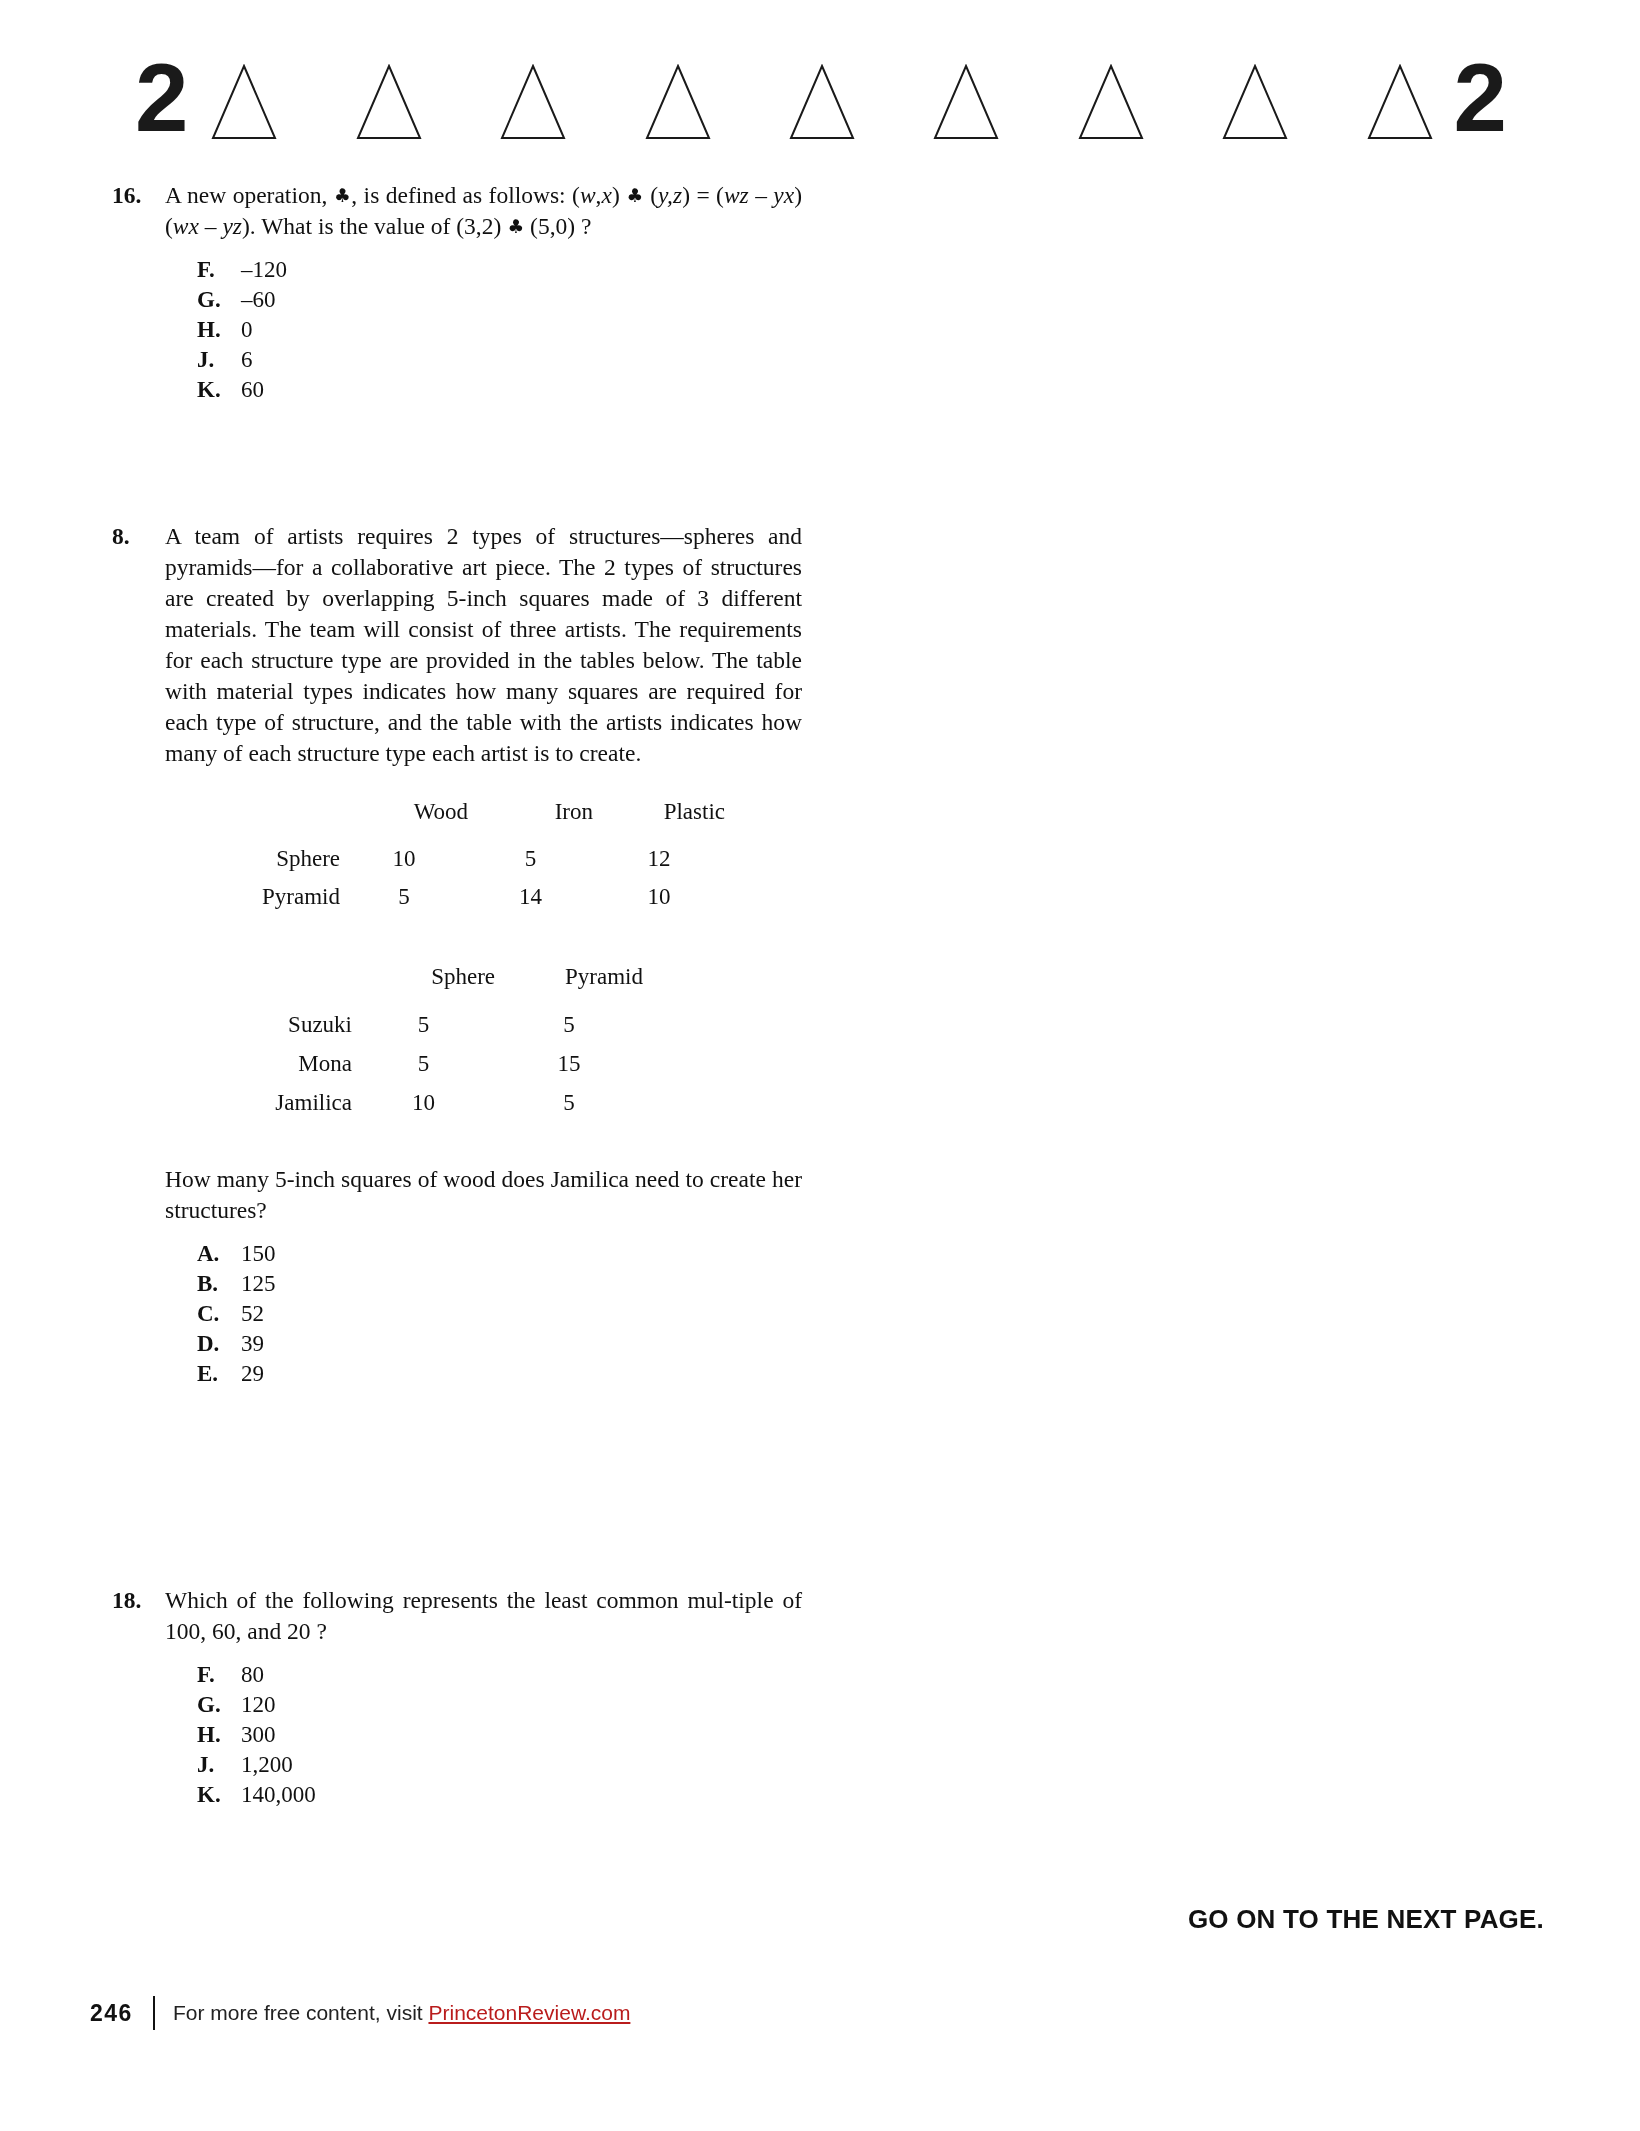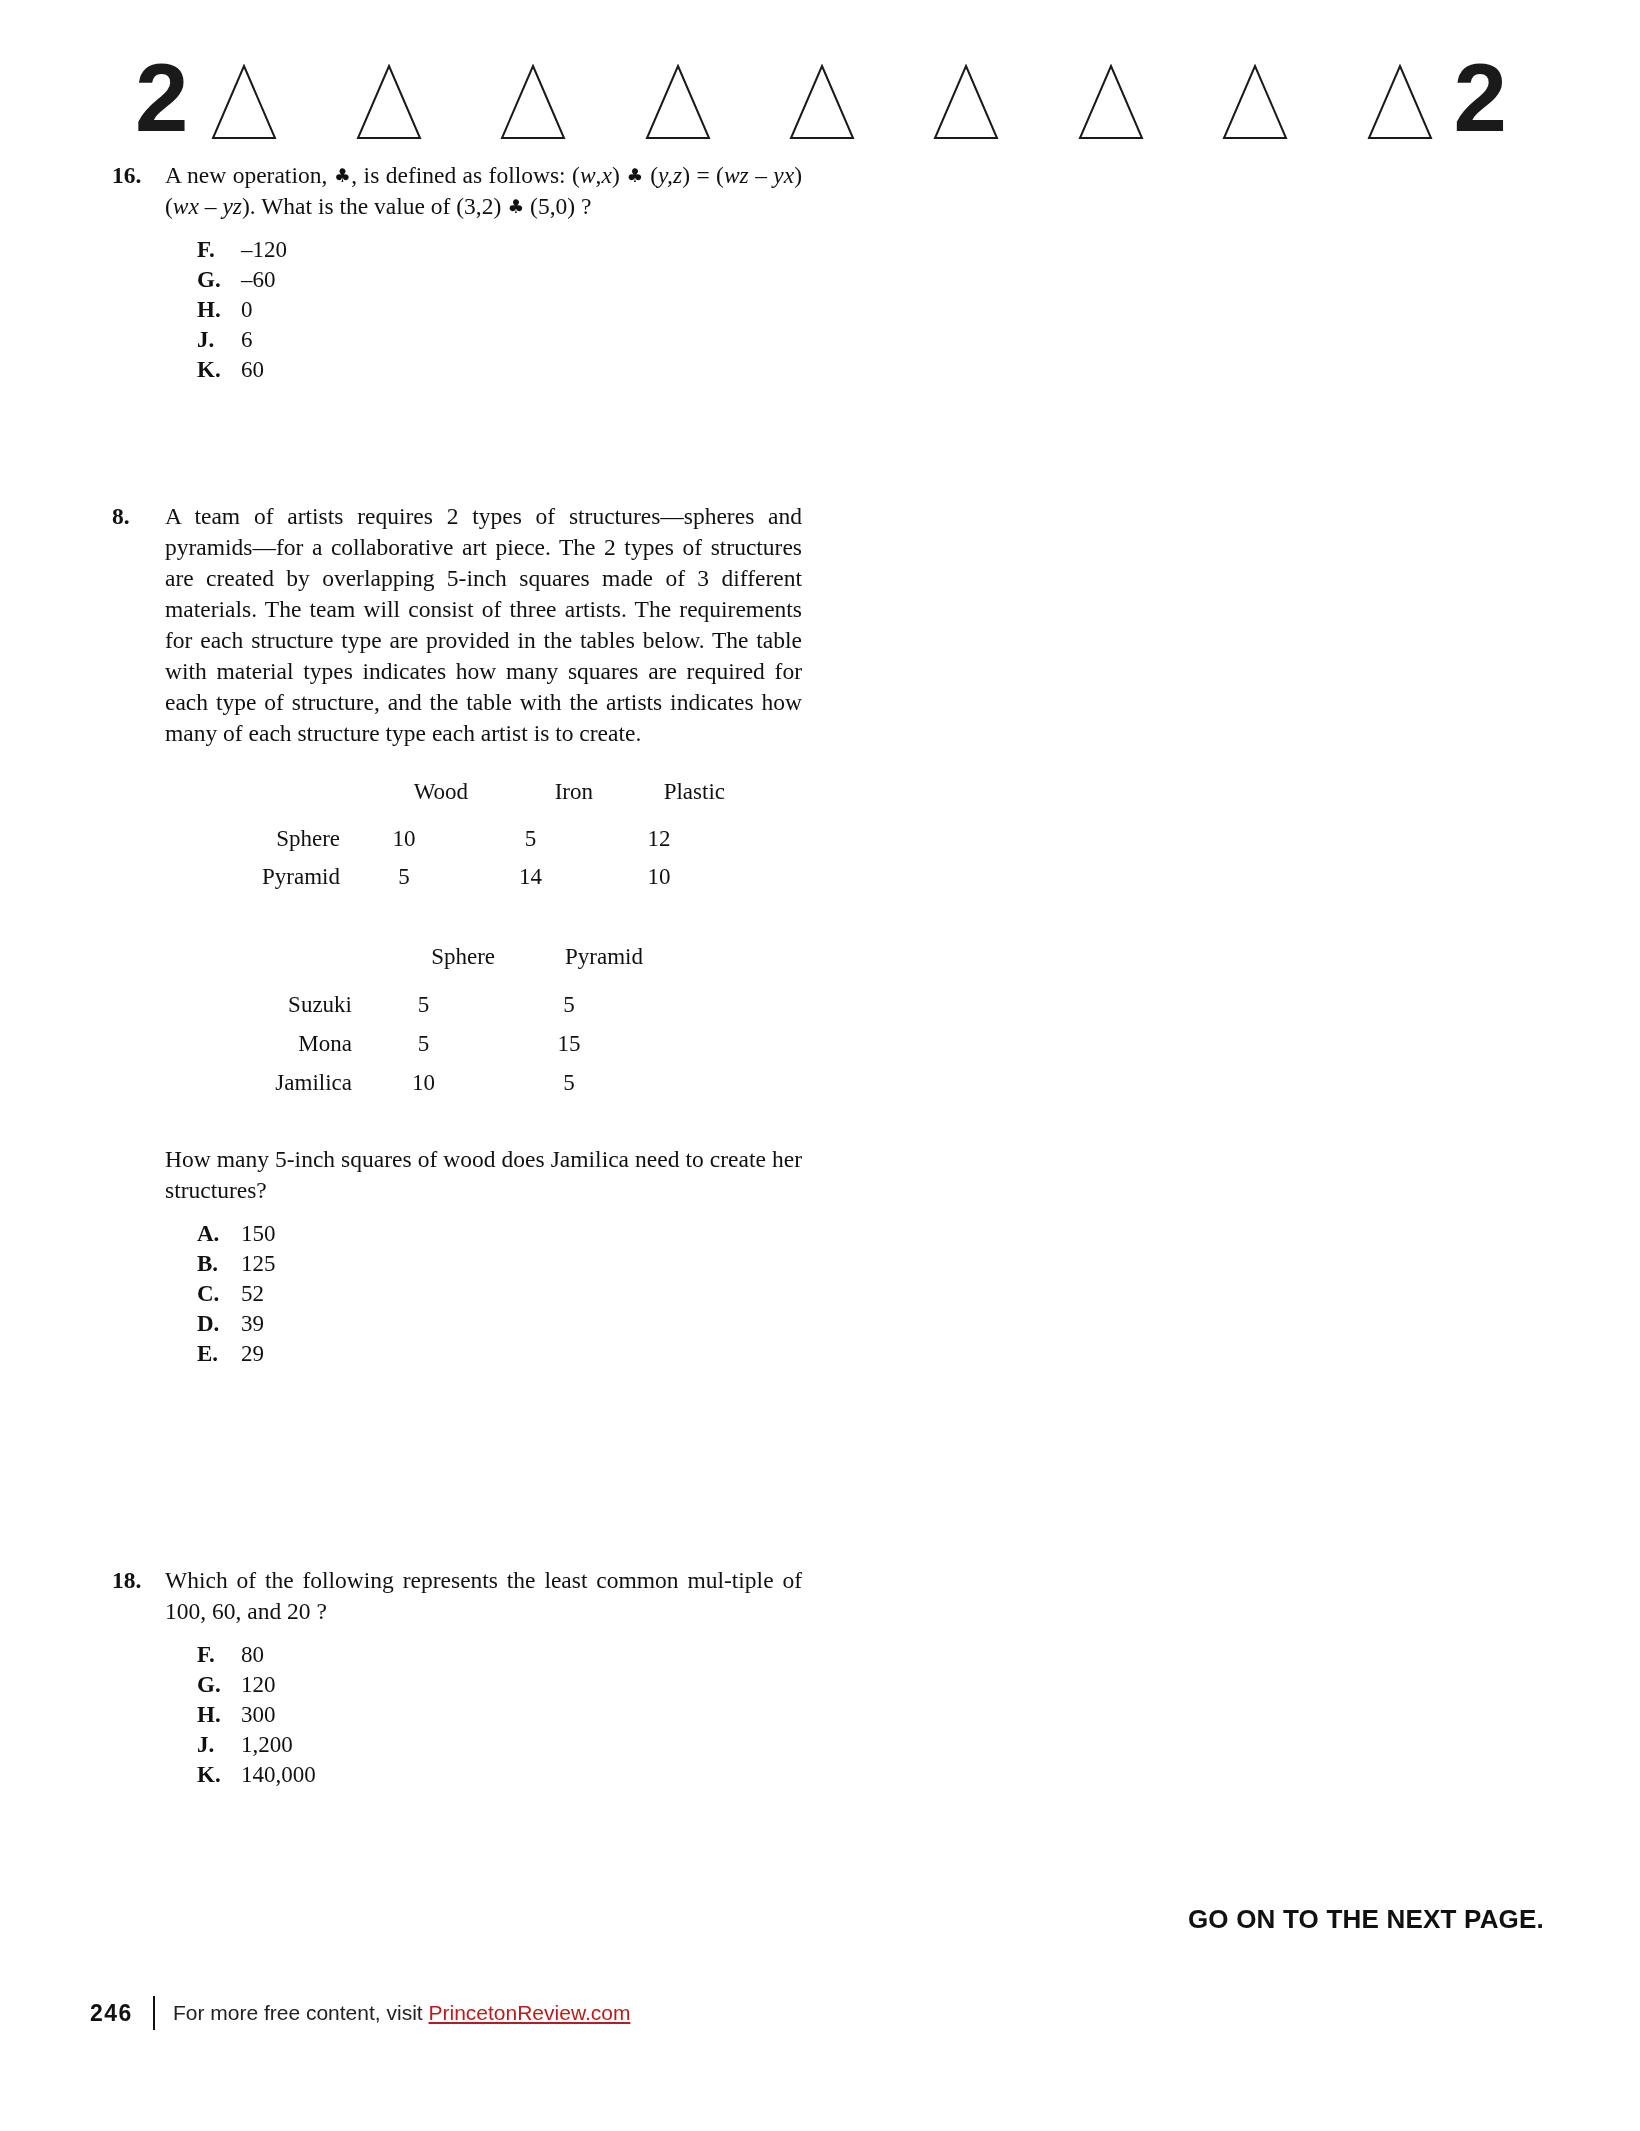--- a/index.html
+++ b/index.html
@@ -46,21 +46,21 @@
     padding: 0 20px 2px 24px;
   }
   .tri {
     display: block;
   }
 
   
   .col-left {
     position: absolute;
     left: 112px;
-    top: 160px;
+    top: 180px;
     width: 690px;
   }
   .col-right {
     position: absolute;
     left: 880px;
     top: 168px;
     width: 660px;
   }
 
   .figuring-head {

